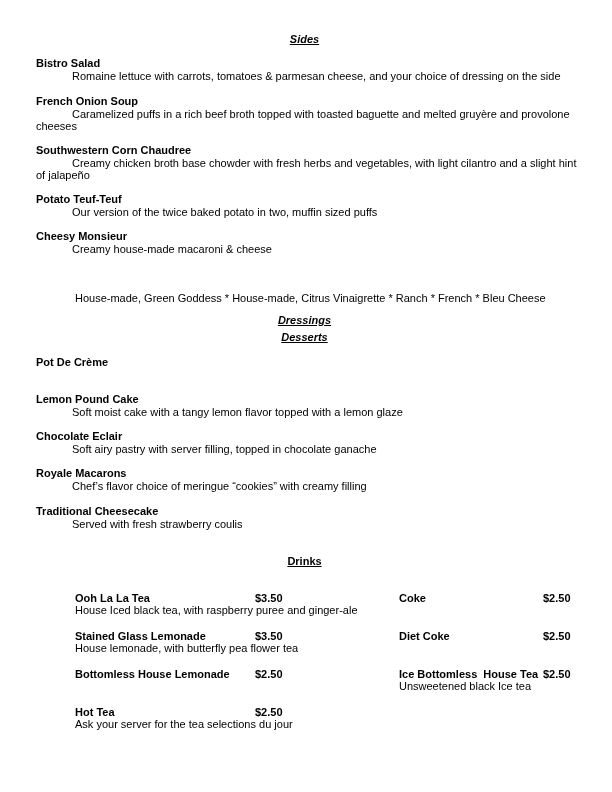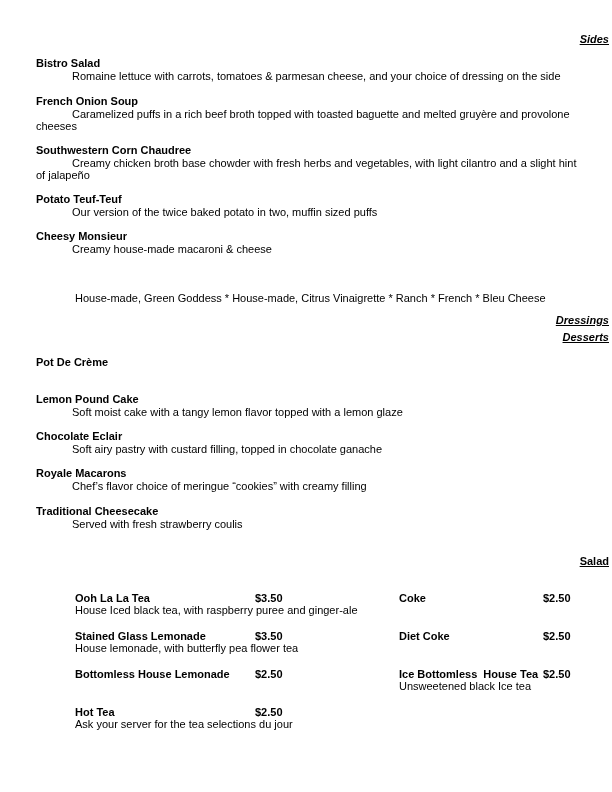--- a/index.html
+++ b/index.html
@@ -2,21 +2,21 @@
 <html><head>
 <meta charset="utf-8">
 <style>
   html, body { margin: 0; padding: 0; background: #ffffff; }
   body {
     width: 612px; height: 792px; position: relative; overflow: hidden;
     font-family: "Liberation Sans", sans-serif; color: #000; font-size: 11px;
   }
   .abs { position: absolute; white-space: nowrap; padding-left: 39px; }
   .heading {
-    position: absolute; left: 0; width: 609px; text-align: right;
+    position: absolute; left: 0; width: 609px; text-align: center;
     font-weight: bold; font-style: italic; text-decoration: underline; font-size: 11px;
   }
   .heading.plain { font-style: normal; }
   .item-name { font-weight: bold; }
   .desc-indent { padding-left: 36px; }
   .item { position: absolute; left: 36px; width: 545px; line-height: 12.5px; }
   .item .desc { white-space: normal; }
   .drink-name { font-weight: bold; }
   .price { font-weight: bold; }
 </style>
@@ -53,32 +53,32 @@
 
 <div class="item" style="top:356px;">
   <div class="item-name">Pot De Crème</div>
 </div>
 <div class="item" style="top:393px;">
   <div class="item-name">Lemon Pound Cake</div>
   <div class="desc desc-indent">Soft moist cake with a tangy lemon flavor topped with a lemon glaze</div>
 </div>
 <div class="item" style="top:430px;">
   <div class="item-name">Chocolate Eclair</div>
-  <div class="desc desc-indent">Soft airy pastry with custard filling, topped in chocolate ganache</div>
+  <div class="desc desc-indent">Soft airy pastry with server filling, topped in chocolate ganache</div>
 </div>
 <div class="item" style="top:467px;">
   <div class="item-name">Royale Macarons</div>
   <div class="desc desc-indent">Chef’s flavor choice of meringue “cookies” with creamy filling</div>
 </div>
 <div class="item" style="top:505px;">
   <div class="item-name">Traditional Cheesecake</div>
   <div class="desc desc-indent">Served with fresh strawberry coulis</div>
 </div>
 
-<div class="heading plain" style="top:555px;">Salad</div>
+<div class="heading plain" style="top:555px;">Drinks</div>
 
 <div class="abs drink-name" style="top:592px; left:36px;">Ooh La La Tea</div>
 <div class="abs price" style="top:592px; left:216px;">$3.50</div>
 <div class="abs" style="top:604px; left:36px;">House Iced black tea, with raspberry puree and ginger-ale</div>
 
 <div class="abs drink-name" style="top:630px; left:36px;">Stained Glass Lemonade</div>
 <div class="abs price" style="top:630px; left:216px;">$3.50</div>
 <div class="abs" style="top:642px; left:36px;">House lemonade, with butterfly pea flower tea</div>
 
 <div class="abs drink-name" style="top:668px; left:36px;">Bottomless House Lemonade</div>

